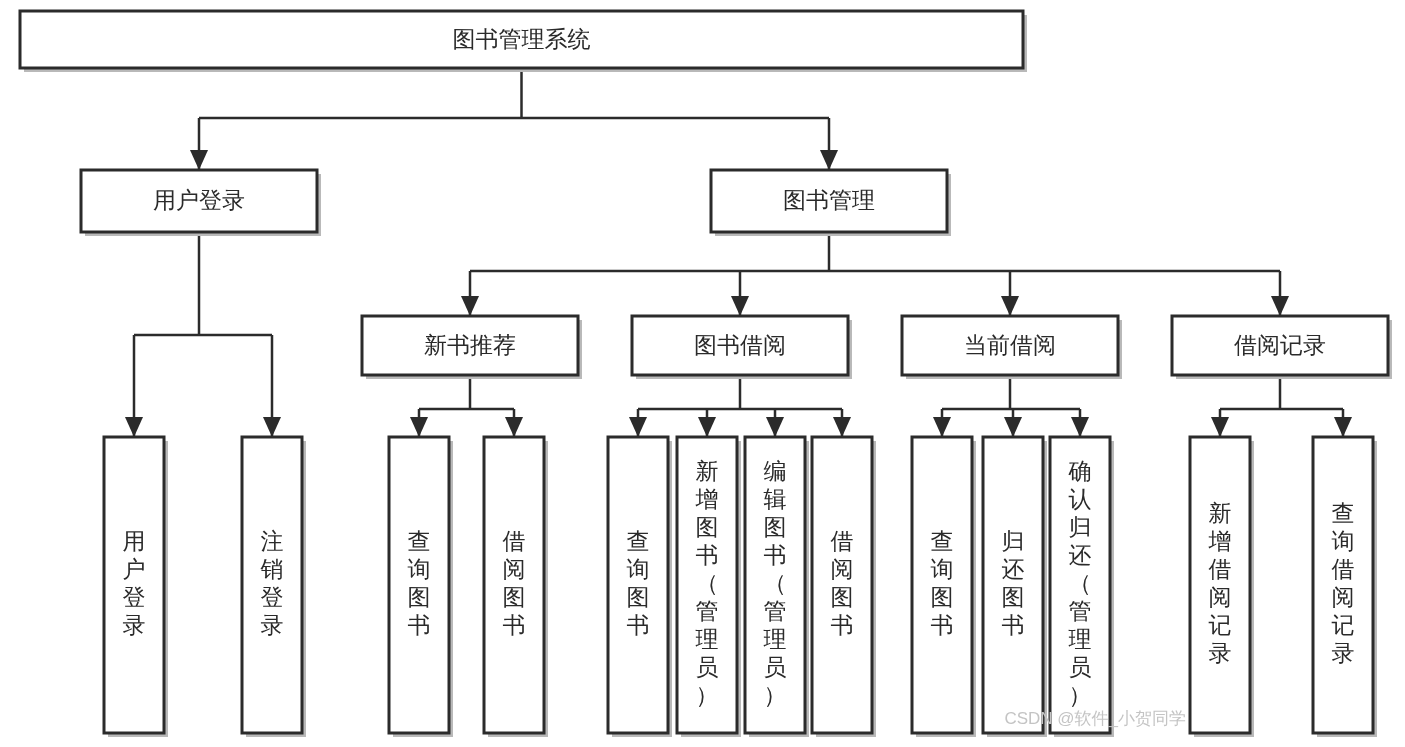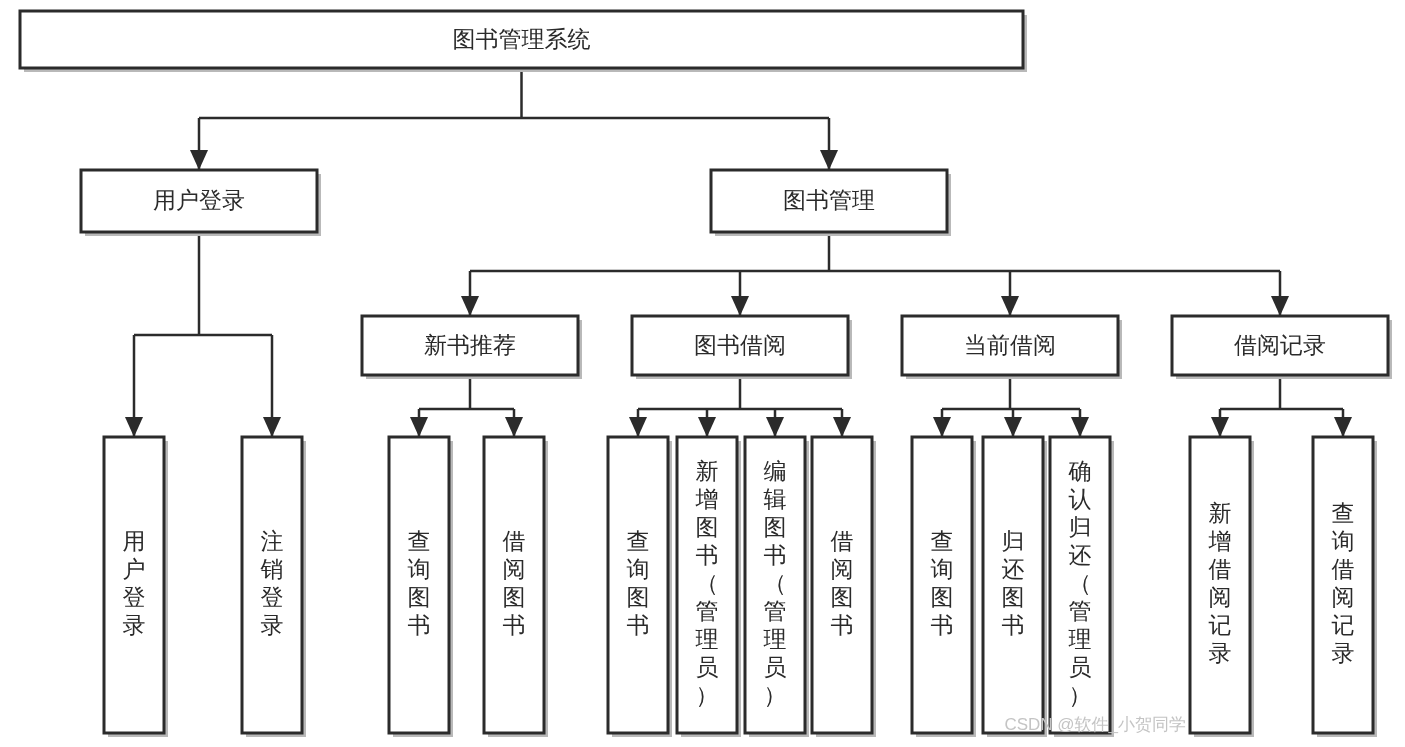--- a/index.html
+++ b/index.html
@@ -56,21 +56,21 @@
   }
   .label-h {
     font-size: 23px;
   }
   .label-v {
     font-size: 23px;
   }
   .watermark {
     position: absolute;
     right: 10px;
-    bottom: 11px;
+    bottom: 17px;
     font-family: "Liberation Sans", "DejaVu Sans", sans-serif;
     font-size: 17px;
     color: #c4c4c4;
     white-space: nowrap;
     user-select: none;
     pointer-events: none;
   }
 </style>
 </head>
 <body>

